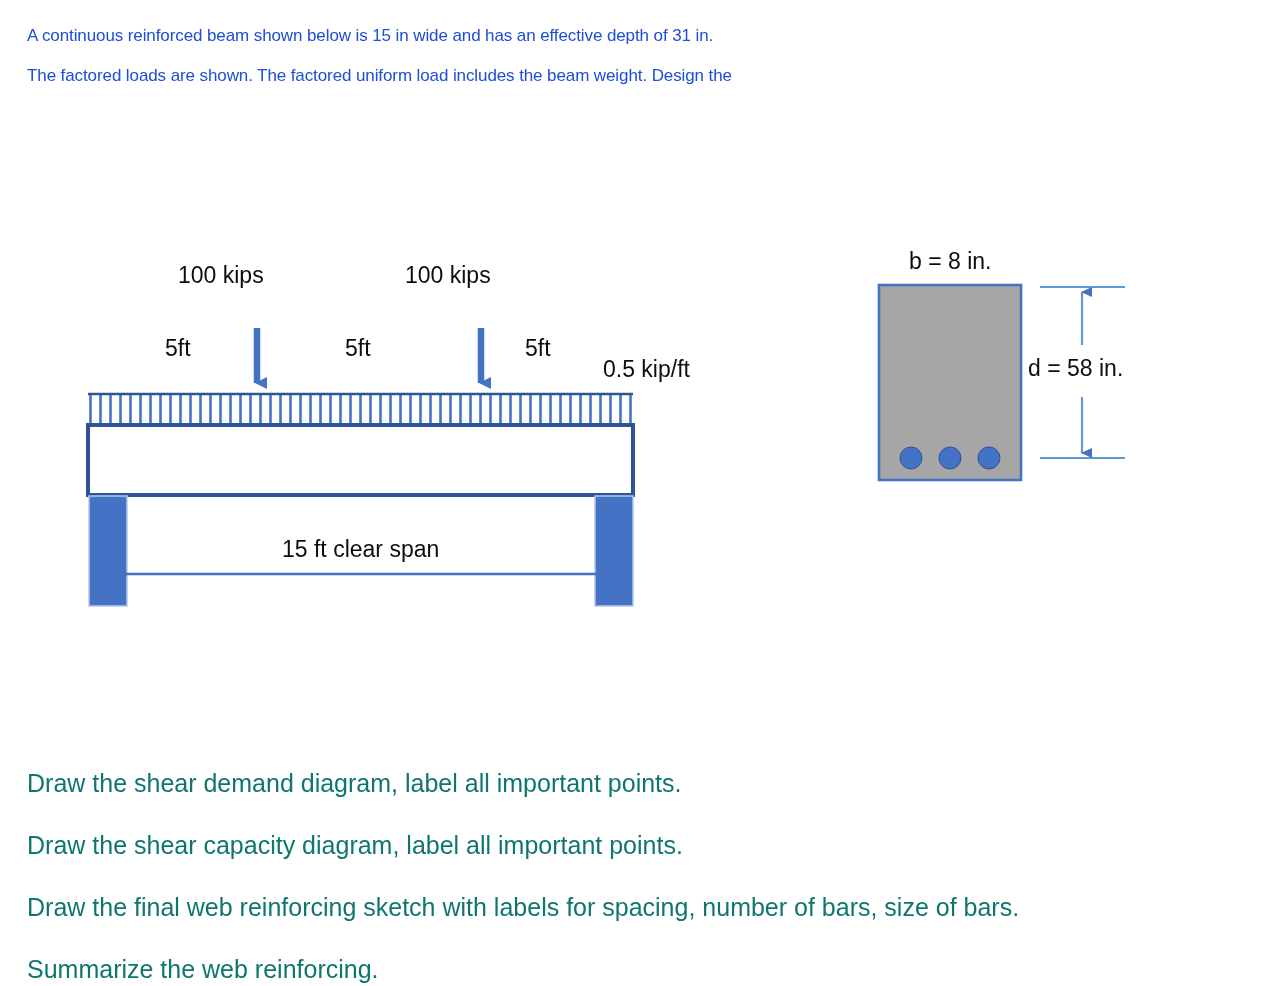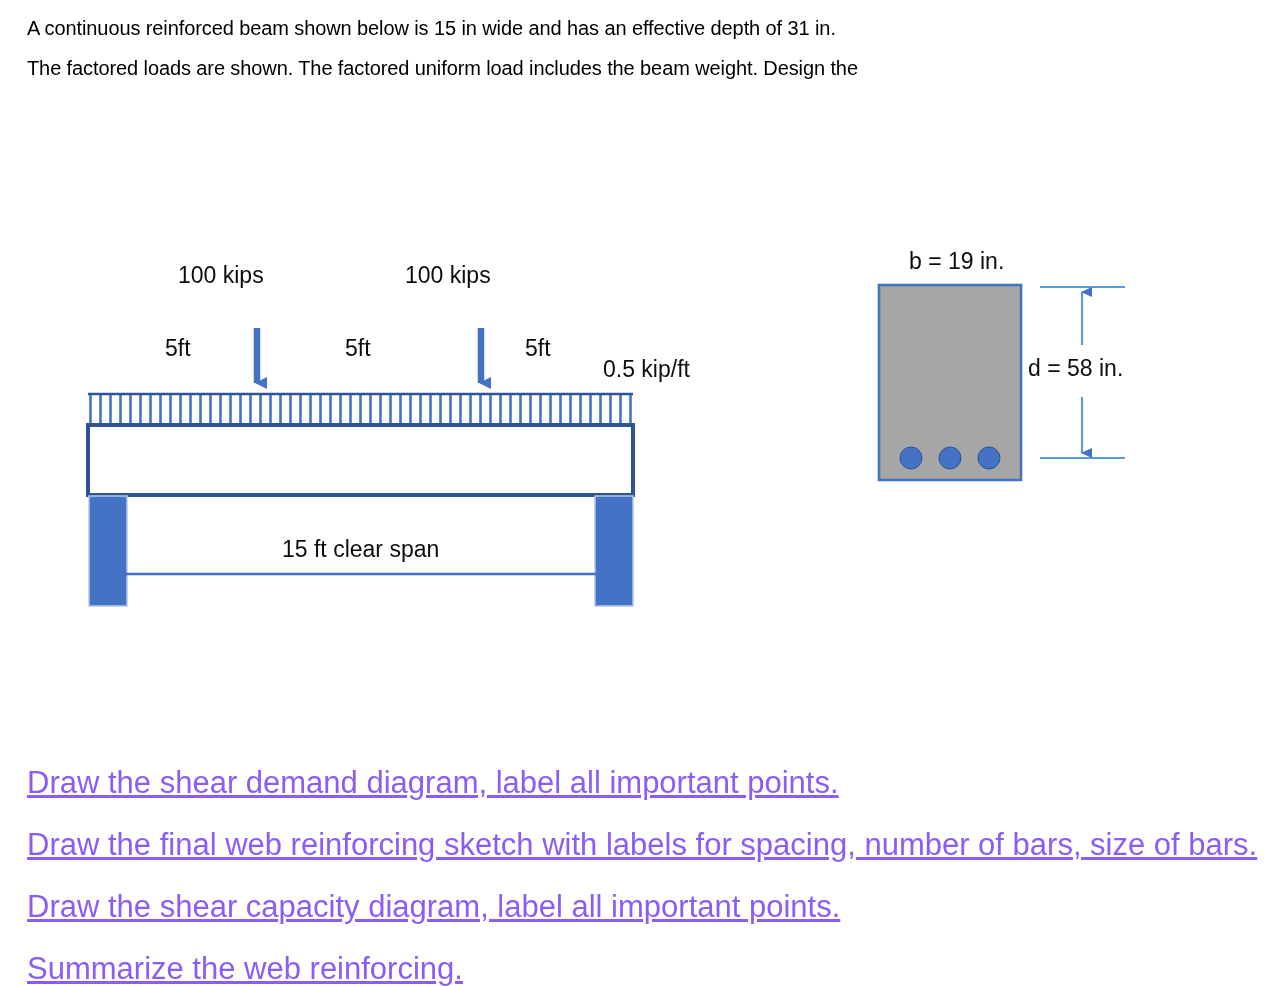--- a/index.html
+++ b/index.html
@@ -13,26 +13,26 @@
     position: relative;
     font-family: "Liberation Sans", sans-serif;
     color: #000000;
     overflow: hidden;
   }
 
   
   #problem-statement {
     position: absolute;
     left: 27px;
-    top: 8px;
+    top: 16px;
     width: 1240px;
-    font-size: 20px;
+    font-size: 17px;
     line-height: 40px;
     letter-spacing: -0.1px;
-    color: #000000;
+    color: #1d4ed8;
   }
 
   
   #figure-area {
     position: absolute;
     left: 0;
     top: 240px;
     width: 1274px;
     height: 410px;
     text-decoration: underline;
@@ -54,25 +54,24 @@
   }
 
   
   #instructions {
     position: absolute;
     left: 27px;
     top: 752px;
     width: 1220px;
   }
   #instructions .instruction-line {
-    font-size: 31px;
+    font-size: 25px;
     line-height: 62px;
-    color: #8b5cf6;
+    color: #0f766e;
     white-space: nowrap;
-    text-decoration: underline;
   }
 
   svg { display: block; overflow: visible; }
 </style>
 </head>
 <body>
 
 <div id="problem-statement">
   <div>A continuous reinforced beam shown below is 15 in wide and has an effective depth of 31 in.</div>
   <div>The factored loads are shown.  The factored uniform load includes the beam weight.  Design the</div>
@@ -134,21 +133,21 @@
       </g>
 
       <g>
         <line x1="52" y1="334" x2="550" y2="334" stroke="#4472C4" stroke-width="2.6" marker-start="url(#spanArrowStart)" marker-end="url(#spanArrowEnd)"></line>
       </g>
     </svg>
   </div>
 
   <div id="section-figure">
 
-    <div class="fig-label" style="left:59px; top:10px;">b = 19 in.</div>
+    <div class="fig-label" style="left:59px; top:10px;">b = 8 in.</div>
     <div class="fig-label" style="left:178px; top:117px;">d = 58 in.</div>
 
     <svg width="330" height="410" viewBox="0 0 330 410">
       <defs>
         <marker id="dimUp" markerWidth="10" markerHeight="11" refX="5" refY="1" orient="auto" markerUnits="userSpaceOnUse">
           <path d="M5,0 L10,11 L0,11 Z" fill="#4472C4"></path>
         </marker>
         <marker id="dimDown" markerWidth="10" markerHeight="11" refX="5" refY="10" orient="auto" markerUnits="userSpaceOnUse">
           <path d="M0,0 L10,0 L5,11 Z" fill="#4472C4"></path>
         </marker>
@@ -169,16 +168,16 @@
         <line x1="190" y1="218" x2="275" y2="218" stroke="#5B9BD5" stroke-width="2.2"></line>
         <line x1="232" y1="105" x2="232" y2="52" stroke="#5B9BD5" stroke-width="2.2" marker-end="url(#dimUp)"></line>
         <line x1="232" y1="157" x2="232" y2="213" stroke="#5B9BD5" stroke-width="2.2" marker-end="url(#dimDown)"></line>
       </g>
     </svg>
   </div>
 </div>
 
 <div id="instructions">
   <div class="instruction-line">Draw the shear demand diagram, label all important points.</div>
+  <div class="instruction-line">Draw the shear capacity diagram, label all important points.</div>
   <div class="instruction-line">Draw the final web reinforcing sketch with labels for spacing, number of bars, size of bars.</div>
-  <div class="instruction-line">Draw the shear capacity diagram, label all important points.</div>
   <div class="instruction-line">Summarize the web reinforcing.</div>
 </div>
 
 </body></html>

